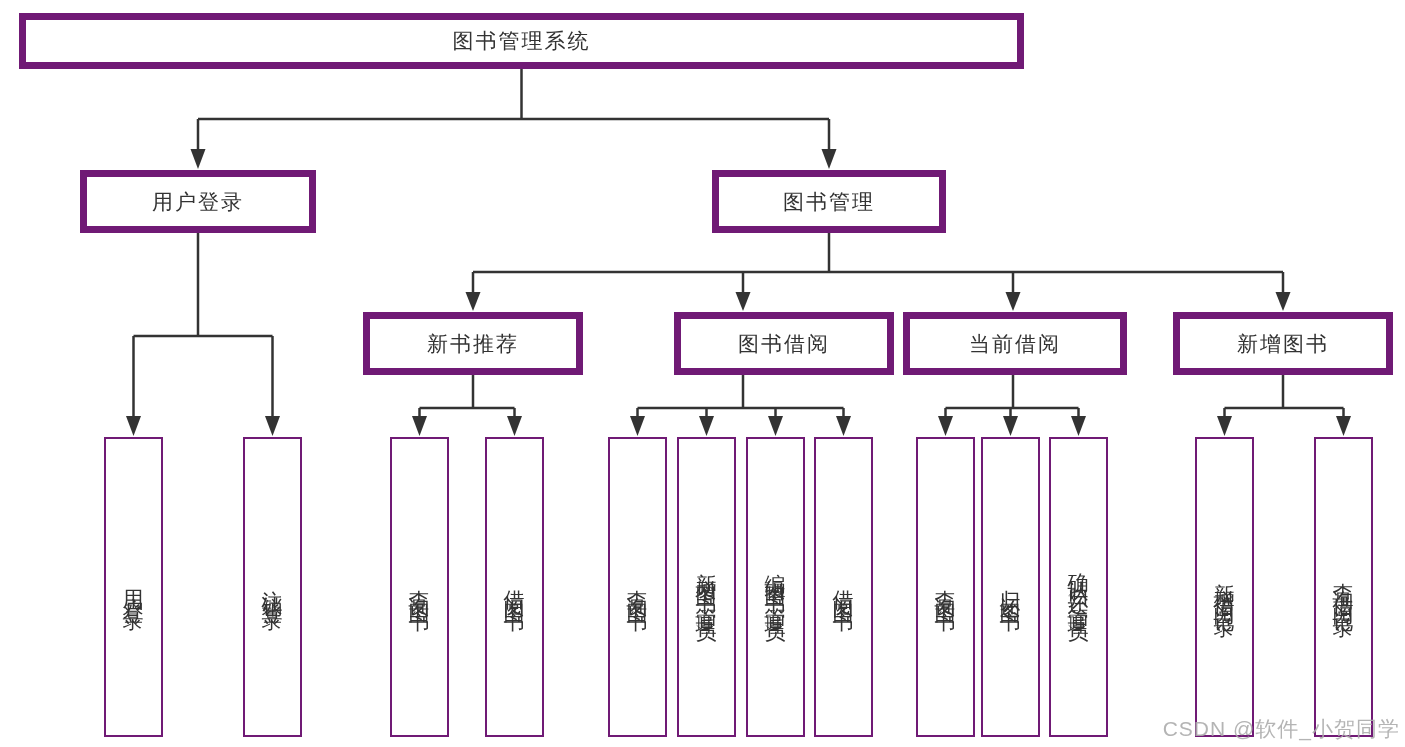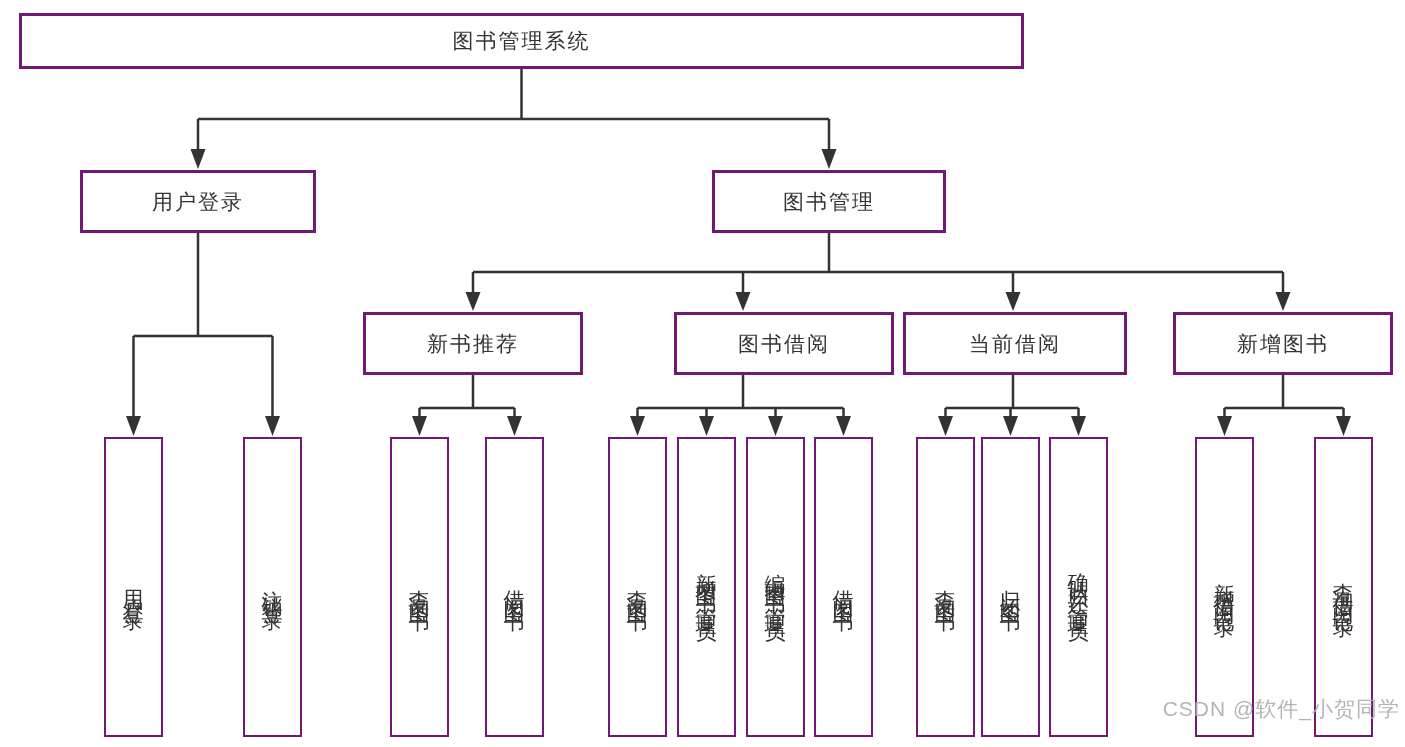--- a/index.html
+++ b/index.html
@@ -15,41 +15,41 @@
   svg.connectors {
     position: absolute;
     left: 0; top: 0;
     width: 1405px; height: 747px;
   }
   svg.connectors line { stroke: #333333; stroke-width: 2.5; }
   svg.connectors polygon { fill: #333333; stroke: none; }
   .node {
     position: absolute;
     background: #ffffff;
-    border: 3px solid #701a75;
+    border: 7px solid #701a75;
     box-sizing: border-box;
     display: flex;
     align-items: center;
     justify-content: center;
     font-size: 21px;
     letter-spacing: 2px;
     z-index: 2;
   }
   .leaf { border-width: 2.5px; }
   .leaf .label {
     writing-mode: vertical-rl;
     text-orientation: mixed;
     font-size: 21px;
     letter-spacing: 7px;
     line-height: 1;
   }
   .watermark {
     position: absolute;
     right: 5px;
-    bottom: 24px;
+    bottom: 4px;
     font-size: 21px;
     letter-spacing: 1px;
     color: rgba(172,172,172,0.9);
     z-index: 3;
     white-space: nowrap;
     margin-left: 36px;
   }
 </style>
 </head>
 <body>

